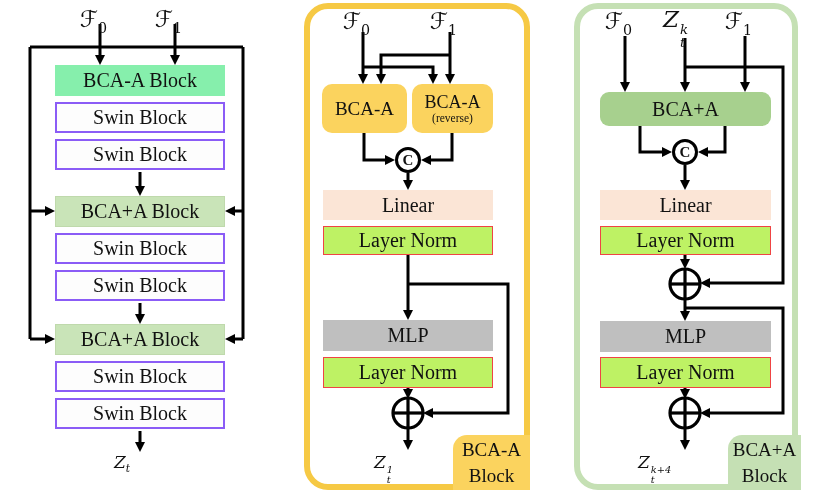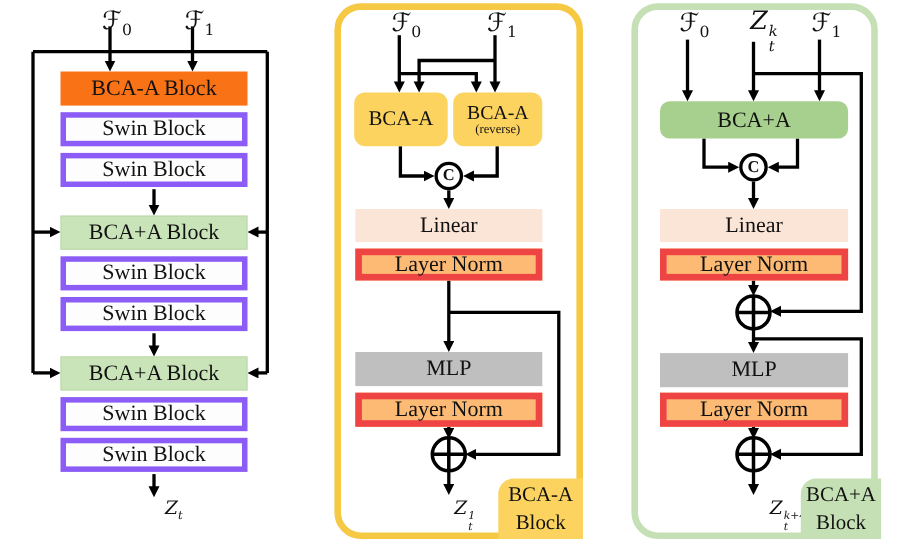--- a/index.html
+++ b/index.html
@@ -2,36 +2,36 @@
 <html><head>
 <meta charset="utf-8">
 <style>
   html,body{margin:0;padding:0;background:#fff;}
   .canvas{position:relative;width:830px;height:498px;background:#fff;overflow:hidden;
           font-family:"Liberation Serif","DejaVu Serif",serif;color:#111;}
   svg.wires{position:absolute;left:0;top:0;z-index:1;}
   .box{position:absolute;z-index:2;box-sizing:border-box;text-align:center;
        font-size:20px;color:#111;display:flex;align-items:center;justify-content:center;
        line-height:1.05;}
-  .yellow{background:#f97316;}
+  .yellow{background:#86efac;}
   .yellow-r{background:#FBD35E;border-radius:10px;}
   .lgreen{background:#C9E4B8;border:1px solid #BFD9AC;}
   .green-r{background:#A7D08E;border-radius:9px;}
-  .white{background:#FDFDFD;border:5px solid #8b5cf6;}
+  .white{background:#FDFDFD;border:2px solid #8b5cf6;}
   .peach{background:#FBE5D6;}
-  .lgray{background:#fdba74;border:6px solid #ef4444;text-align:right;}
+  .lgray{background:#bef264;border:1px solid #ef4444;text-align:right;}
   .dgray{background:#BFBFBF;}
   .panel{position:absolute;z-index:0;box-sizing:border-box;border-radius:24px;background:#fff;}
   .panel.yellow-b{border:6px solid #F6C944;}
   .panel.green-b{border:6px solid #C5E0B4;}
   .badge{position:absolute;z-index:4;text-align:center;font-size:19px;line-height:1.35;
          display:flex;flex-direction:column;justify-content:center;}
   .badge.yellow{background:#FBD35E;border-top-left-radius:14px;}
   .badge.green{background:#C5E0B4;border-top-left-radius:14px;}
-  .math{position:absolute;z-index:3;text-align:right;font-size:23px;color:#111;
+  .math{position:absolute;z-index:3;text-align:left;font-size:23px;color:#111;
         font-family:"DejaVu Serif","DejaVu Sans",serif;}
   .mathlg{font-size:17px;}
   .mi{font-style:italic;}
   .script{font-family:"DejaVu Sans","DejaVu Serif",serif;}
   .math sub{font-size:62%;}
   .stack{display:inline-flex;flex-direction:column;align-items:flex-start;font-size:58%;
          font-style:italic;line-height:1.02;vertical-align:-0.5em;margin-left:1px;}
   .concat{position:absolute;z-index:3;width:20px;height:20px;border:3px solid #000;
           border-radius:50%;background:#fff;font-weight:bold;font-size:15px;line-height:20px;
           text-align:center;font-family:"Liberation Serif",serif;}

